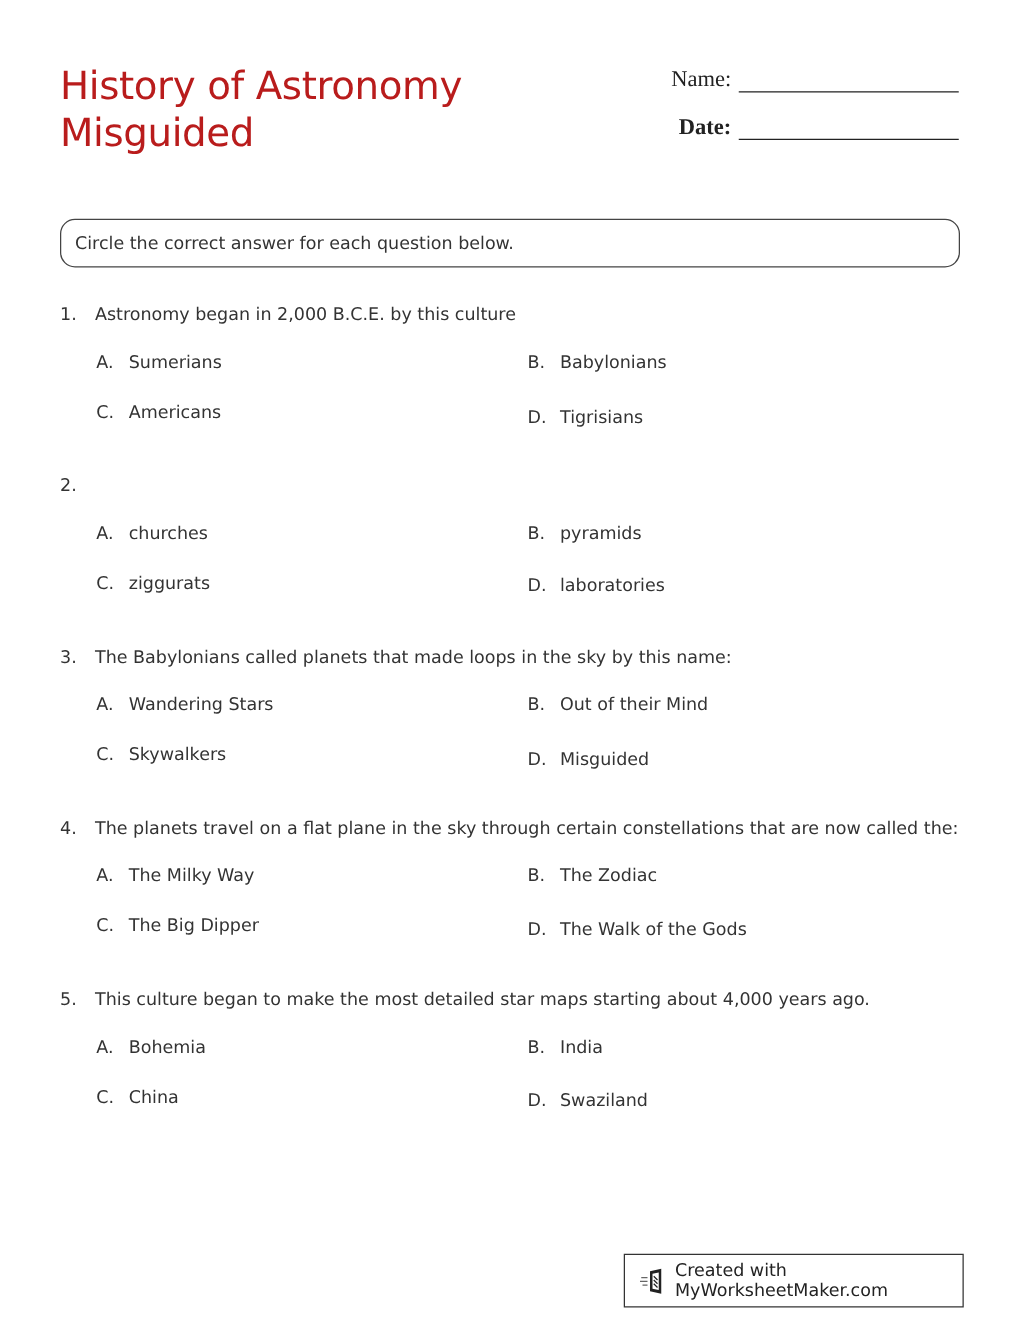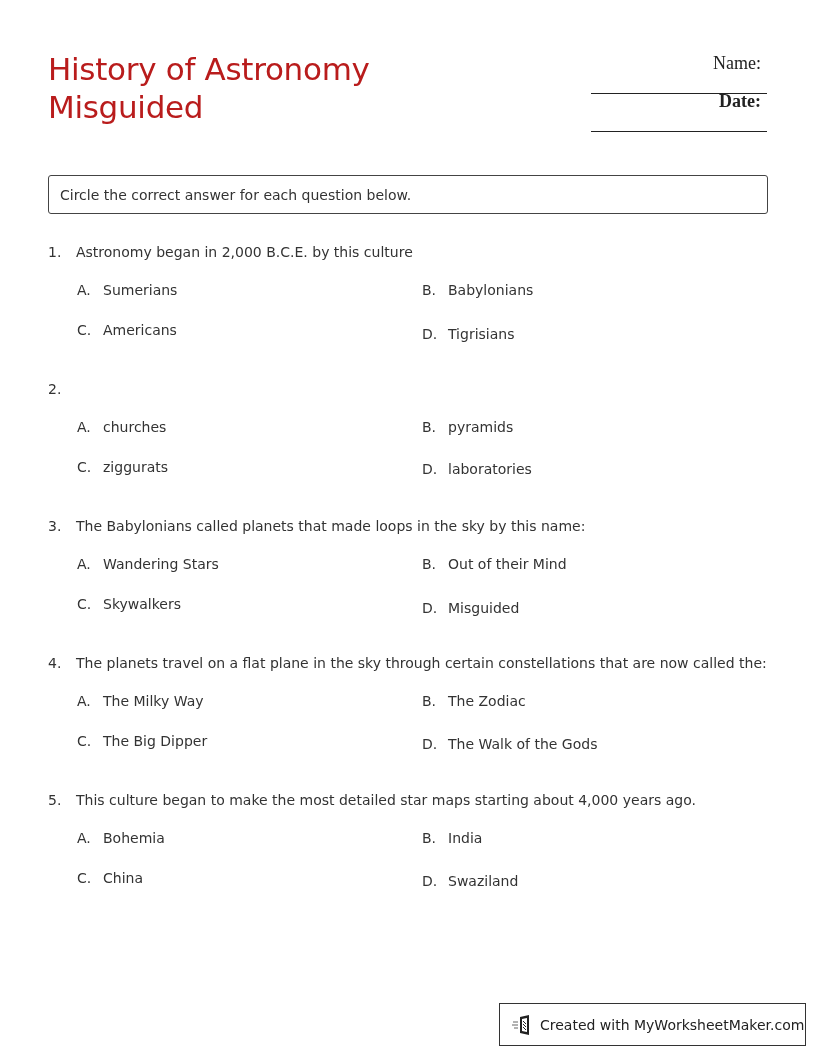--- a/index.html
+++ b/index.html
@@ -9,47 +9,47 @@
     .title {
       position: absolute; left: 48px; top: 50px;
       font-size: 31px; line-height: 38px; color: #b91c1c;
       font-weight: normal; letter-spacing: -0.3px;
     }
     .title span { display: block; }
 
     .field {
       position: absolute; right: 49px;
       display: flex; align-items: flex-end;
-      font-family: "Liberation Serif", serif; font-size: 18px; color: #222; flex-direction: column;
+      font-family: "Liberation Serif", serif; font-size: 18px; color: #222;
     }
     .field .label { margin-right: 6px; }
     .field .line { width: 176px; border-bottom: 1px solid #222; height: 20px; }
     .field-name { top: 53px; }
     .field-date { top: 91px; font-weight: bold; }
 
     .instructions {
       position: absolute; left: 48px; top: 175px; width: 720px; height: 39px;
-      border: 1px solid #444; border-radius: 3px;
+      border: 1px solid #444; border-radius: 12px;
       font-size: 14px; color: #333; padding: 0 11px;
       display: flex; align-items: center;
     }
 
     .question { position: absolute; left: 48px; width: 720px; }
     .q-text { display: flex; font-size: 14px; color: #333; height: 20px; align-items: center; }
     .q-num { width: 28px; }
     .choices { position: relative; height: 90px; }
     .choice { position: absolute; display: flex; font-size: 14px; color: #333; }
     .choice .letter { width: 26px; }
     .c-a { left: 29px; top: 20px; }
     .c-b { left: 374px; top: 20px; }
     .c-c { left: 29px; top: 60px; }
     .c-d { left: 374px; top: 64px; }
 
     .footer {
-      position: absolute; left: 499px; top: 1003px; width: 307px; height: 43px;
+      position: absolute; left: 499px; top: 1003px; width: 272px; height: 43px;
       border: 1px solid #333; display: flex; align-items: center;
       padding-left: 12px; font-size: 14px; color: #222;
     }
     .footer .logo { width: 22px; height: 22px; margin-right: 6px; }
   </style>
 </head>
 <body>
 
 <h1 class="title">
   <span>History of Astronomy</span>

